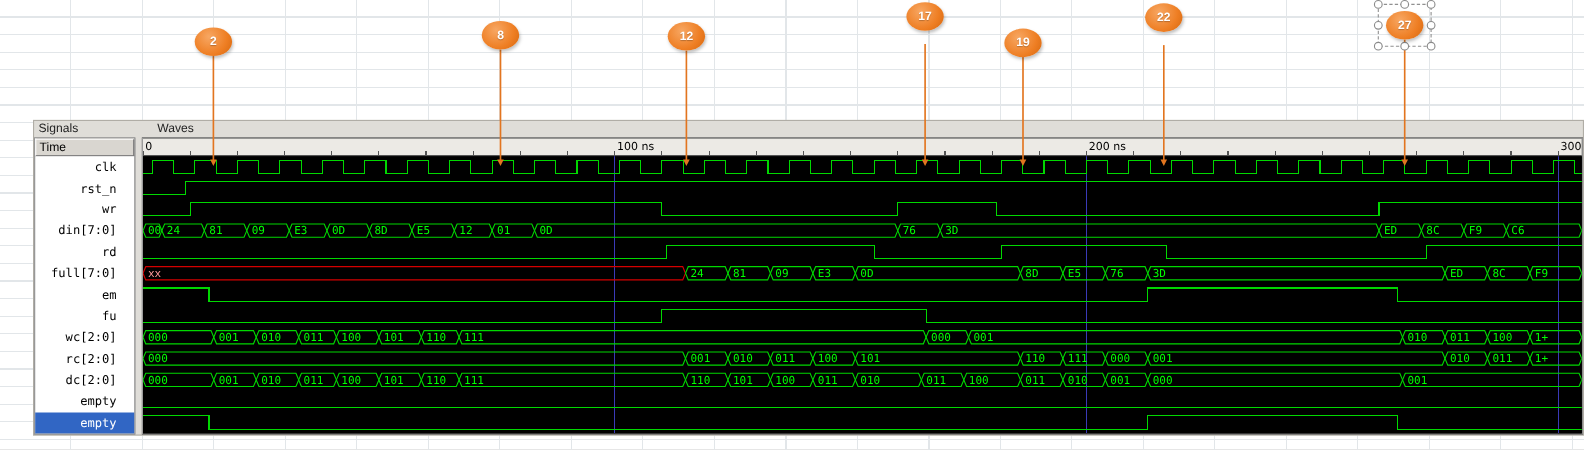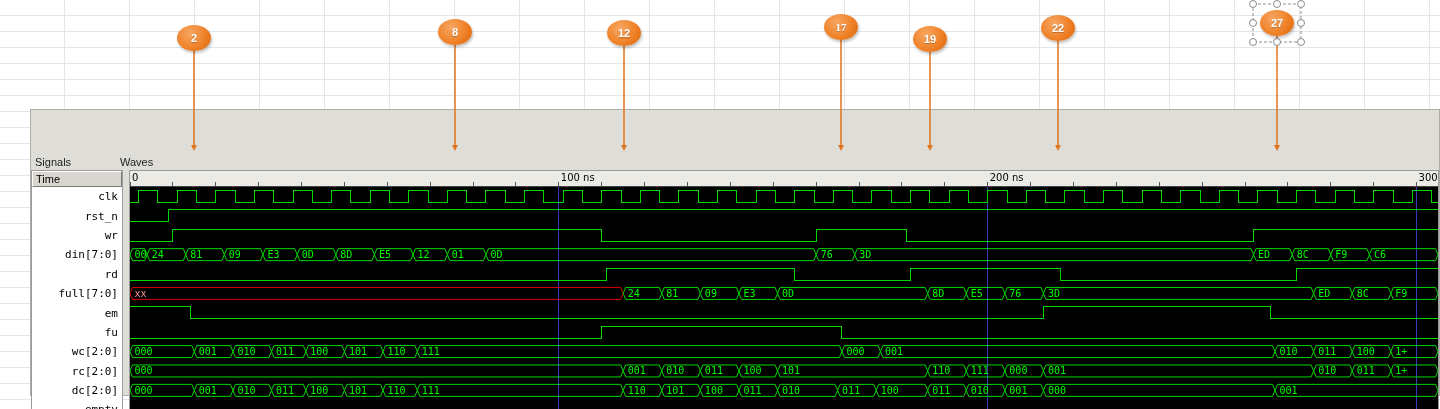--- a/index.html
+++ b/index.html
@@ -10,38 +10,38 @@
   .grid-bg{
     position:absolute;inset:0;z-index:0;
     background-image:
       repeating-linear-gradient(to right, transparent 0, transparent 64px, #e2e6e9 64px, #e2e6e9 65px),
       repeating-linear-gradient(to bottom, transparent 0, transparent 15px, #e2e6e9 15px, #e2e6e9 16px);
   }
   .wave-window{
     position:absolute;left:30px;top:109px;width:1410px;height:287px;
     background:#dfddd8;border:1px solid #b0ada6;box-sizing:border-box;z-index:1;
   }
-  .frame-labels{position:relative;height:15px;margin-top:45px;}
+  .frame-labels{position:relative;height:15px;}
   .frame-label{position:absolute;top:1px;font-size:11px;color:#222;}
   .signals-label{left:4px;}
-  .waves-label{left:89px;text-align:center;}
+  .waves-label{left:112px;text-align:center;}
   .body-row{display:flex;height:270px;}
   .signals-panel{
     width:104px;box-sizing:border-box;border:1px solid #9b9b9b;background:#737373;
     display:flex;flex-direction:column;
   }
   .time-header{
     height:16px;box-sizing:border-box;background:#d9d6d0;
     border:1px solid;border-color:#ffffff #7a7a7a #7a7a7a #ffffff;
     font-size:11px;line-height:14px;padding-left:3px;color:#000;
   }
   .names-list{height:252px;display:flex;flex-direction:column;background:#fff;}
   .name-row{
     flex:1;display:flex;align-items:center;justify-content:flex-end;
-    padding-right:4px;font-family:"DejaVu Sans Mono",monospace;font-size:11px;color:#000;
+    padding-right:16px;font-family:"DejaVu Sans Mono",monospace;font-size:11px;color:#000;
   }
   .name-row.selected{background:#3166c4;color:#fff;text-align:right;}
   .waves-panel{
     width:1310px;margin-left:6px;box-sizing:border-box;border:1px solid #9b9b9b;
     background:#000;display:flex;flex-direction:column;
   }
   .timeline{display:block;width:1308px;height:15px;background:#eceae5;border-bottom:1px solid #444;}
   .canvas{display:block;width:1308px;height:252px;background:#000;}
   .overlay{position:absolute;left:0;top:0;width:1440px;height:409px;pointer-events:none;z-index:4;}
   .balloon{
@@ -340,18 +340,18 @@
         <circle cx="1301" cy="23" r="3.5" fill="#fff" stroke="#8a8a8a" stroke-width="1"></circle>
         <circle cx="1253" cy="42" r="3.5" fill="#fff" stroke="#8a8a8a" stroke-width="1"></circle>
         <circle cx="1277" cy="42" r="3.5" fill="#fff" stroke="#8a8a8a" stroke-width="1"></circle>
         <circle cx="1301" cy="42" r="3.5" fill="#fff" stroke="#8a8a8a" stroke-width="1"></circle>
       </g>
     </svg>
   <div id="balloons">
       <div class="balloon" style="left: 177px; top: 25px;">2</div>
       <div class="balloon" style="left: 438px; top: 19px;">8</div>
       <div class="balloon" style="left: 607px; top: 20px;">12</div>
-      <div class="balloon" style="left: 824px; top: 14px; font-family: Liberation Serif, serif;">17</div>
+      <div class="balloon" style="left: 824px; top: 2px;">17</div>
       <div class="balloon" style="left: 913px; top: 26px;">19</div>
-      <div class="balloon" style="left: 1041px; top: 15px;">22</div>
+      <div class="balloon" style="left: 1041px; top: 3px;">22</div>
       <div class="balloon" style="left: 1260px; top: 10px;">27</div>
     </div>
 </div>
 
 </body></html>

